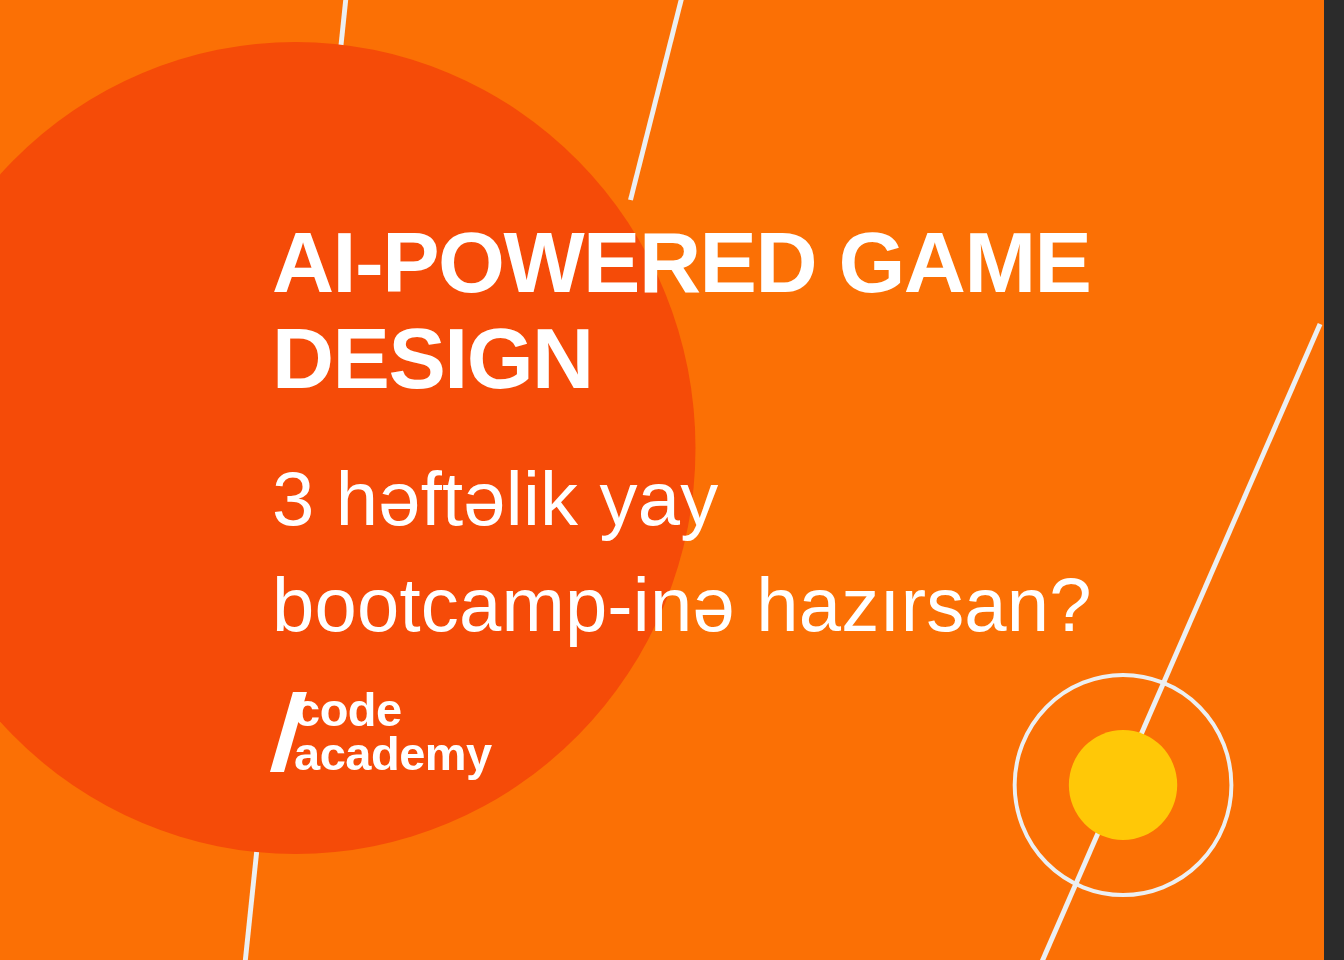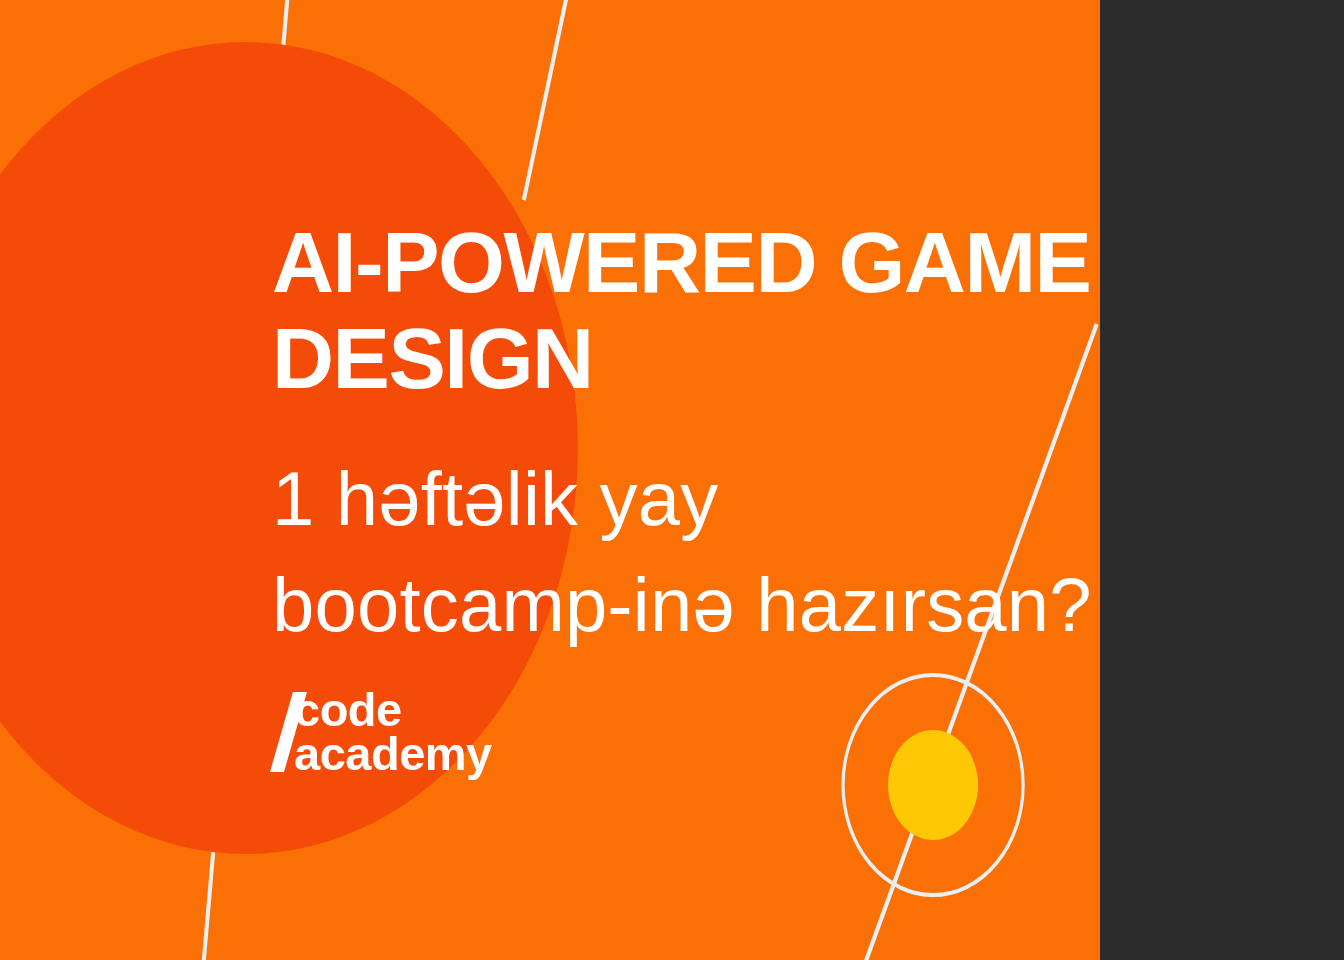--- a/index.html
+++ b/index.html
@@ -5,21 +5,21 @@
 <style>
   html, body {
     margin: 0;
     padding: 0;
     background: #2b2b2b;
   }
   * { box-sizing: border-box; }
 
   #poster {
     position: relative;
-    width: 1100px;
+    width: 1324px;
     height: 960px;
     overflow: hidden;
     font-family: "Liberation Sans", sans-serif;
     background: #d946ef;
   }
 
   
   .bg-layer {
     position: absolute;
     inset: 0;
@@ -134,21 +134,21 @@
     <circle cx="1140" cy="785" r="110" fill="none" stroke="#eceff1" stroke-width="4"></circle>
 
     <circle cx="1140" cy="785" r="55" fill="#ffc807"></circle>
   </svg>
 
   <div class="content">
 
     <h1 class="headline">AI-POWERED GAME
 DESIGN</h1>
 
-    <p class="subhead">1 həftəlik yay
+    <p class="subhead">3 həftəlik yay
 bootcamp-inə hazırsan?</p>
 
     <div class="logo">
       <span class="logo-slash">
         <span class="vh">/</span>
       </span>
       <span class="logo-words">
         <span>code</span>
         <span>academy</span>
       </span>

